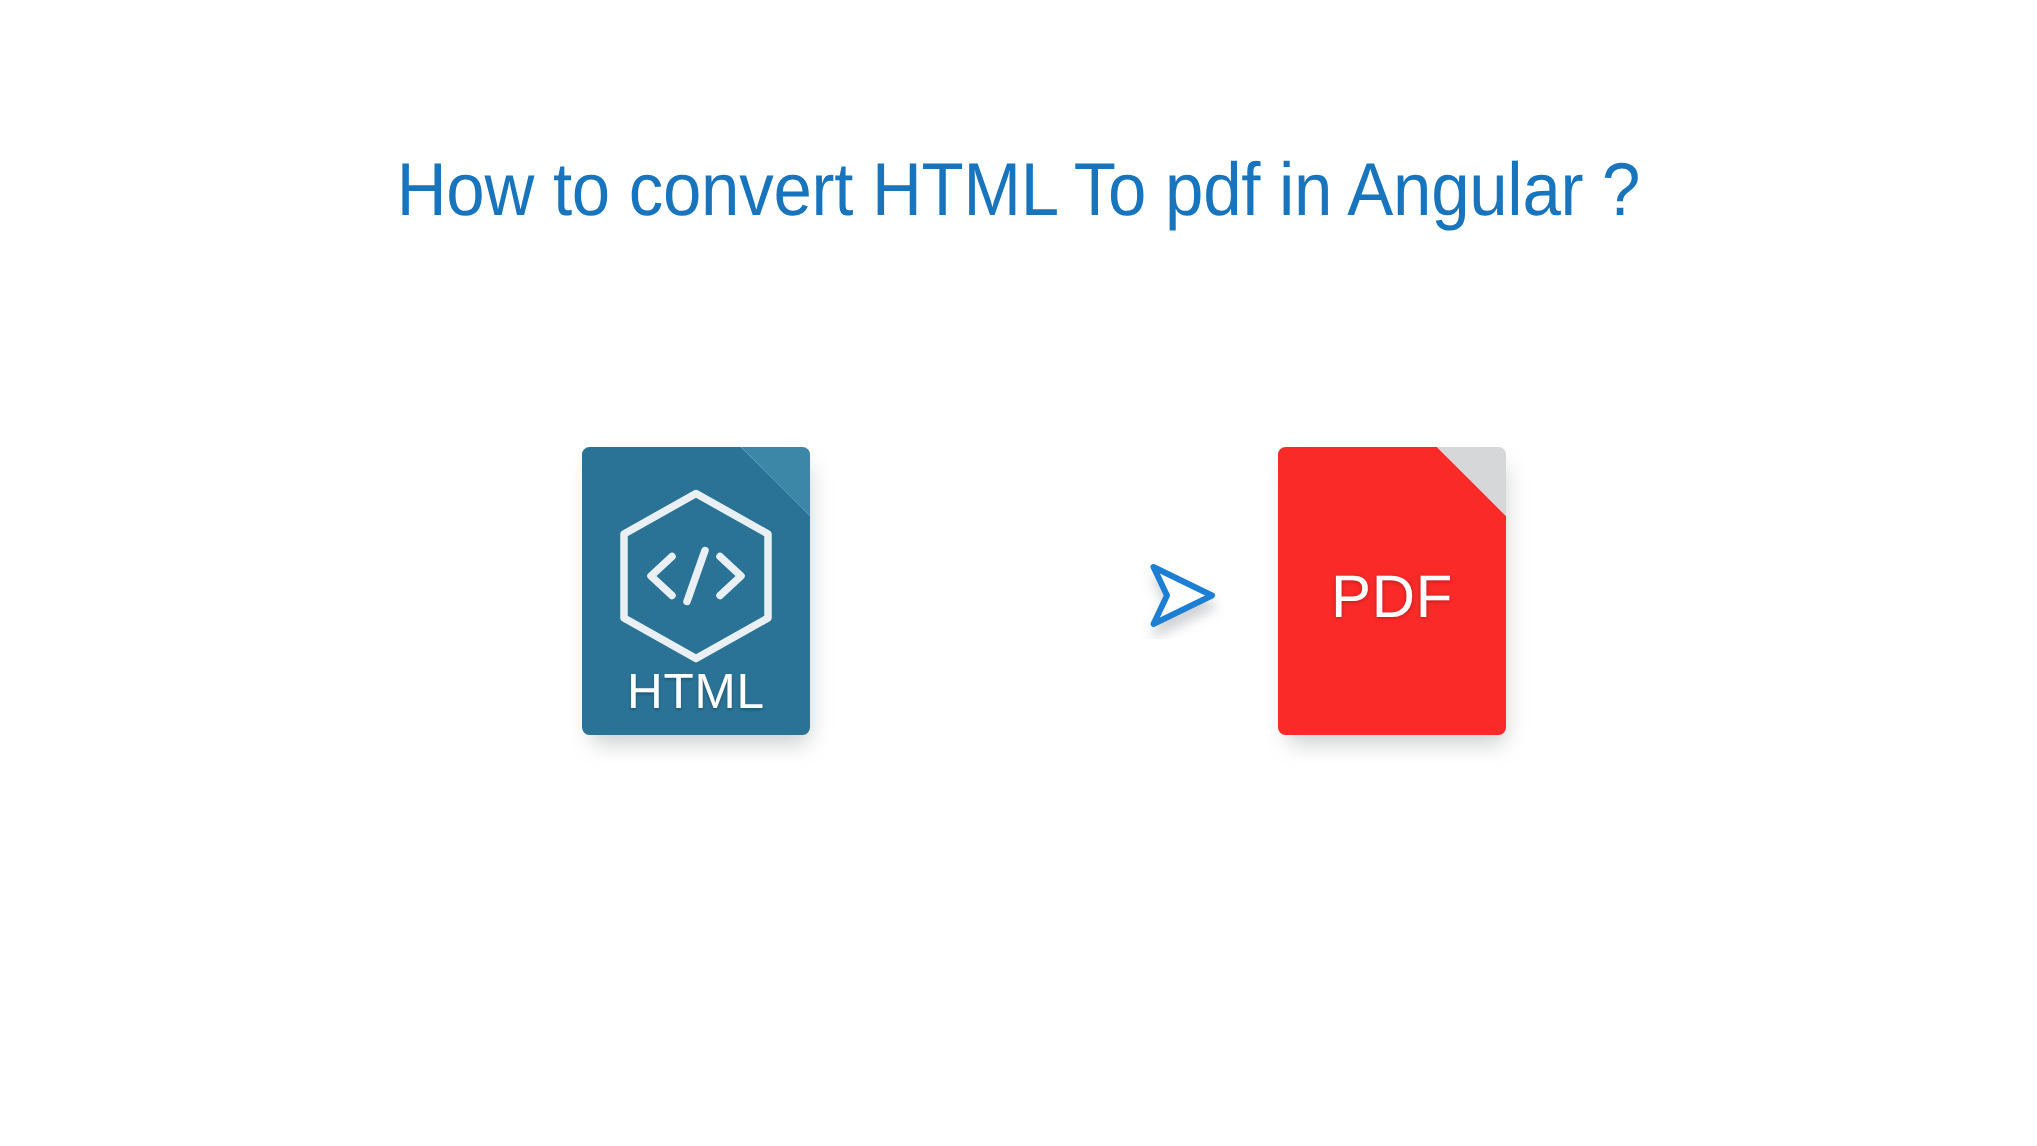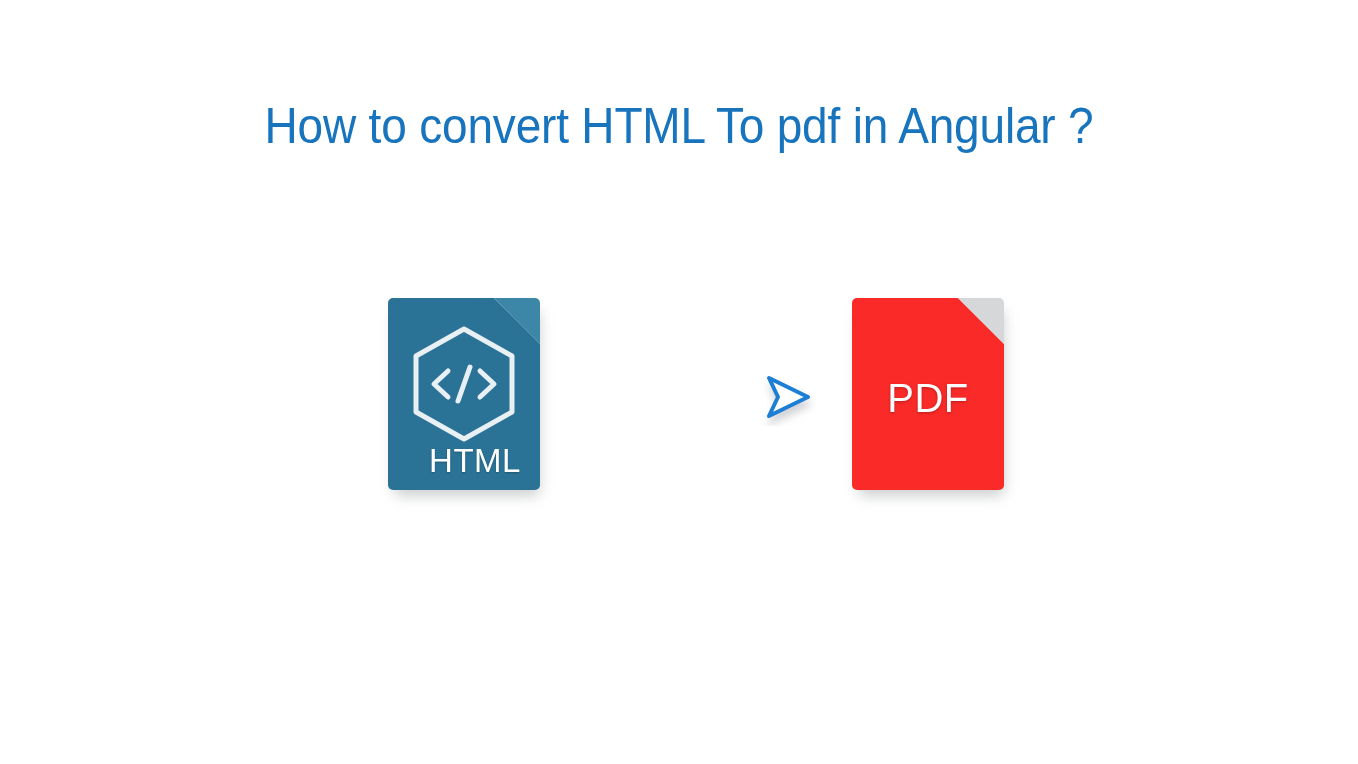--- a/index.html
+++ b/index.html
@@ -117,21 +117,20 @@
     font-family: "Liberation Sans", sans-serif;
     font-weight: 400;
     white-space: nowrap;
   }
 
   #html-icon .doc-label {
     top: 144px;
     font-size: 33px;
     letter-spacing: 0.5px;
     text-shadow: 0 1px 2px rgba(0,0,0,0.25);
-    padding-left: 11px;
   }
 
   
   #pdf-icon { left: 852px; top: 22px; }
 
   #pdf-icon .doc-body {
     background: #FA2A28;
     clip-path: polygon(0 0, 106px 0, 152px 46px, 152px 192px, 0 192px);
   }
   #pdf-icon .doc-fold {

